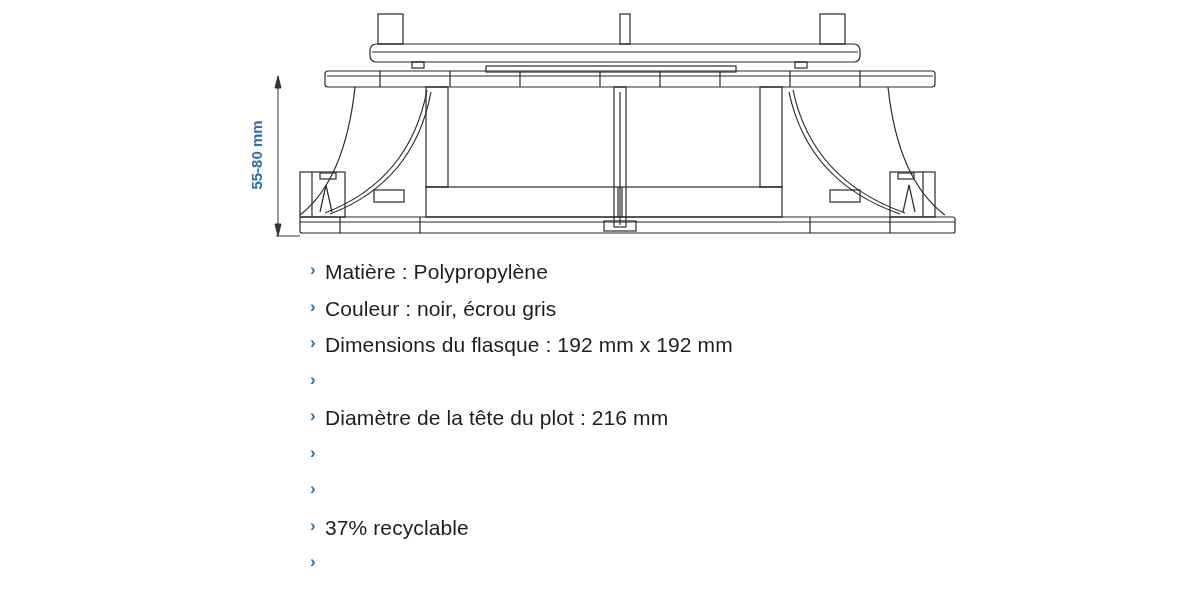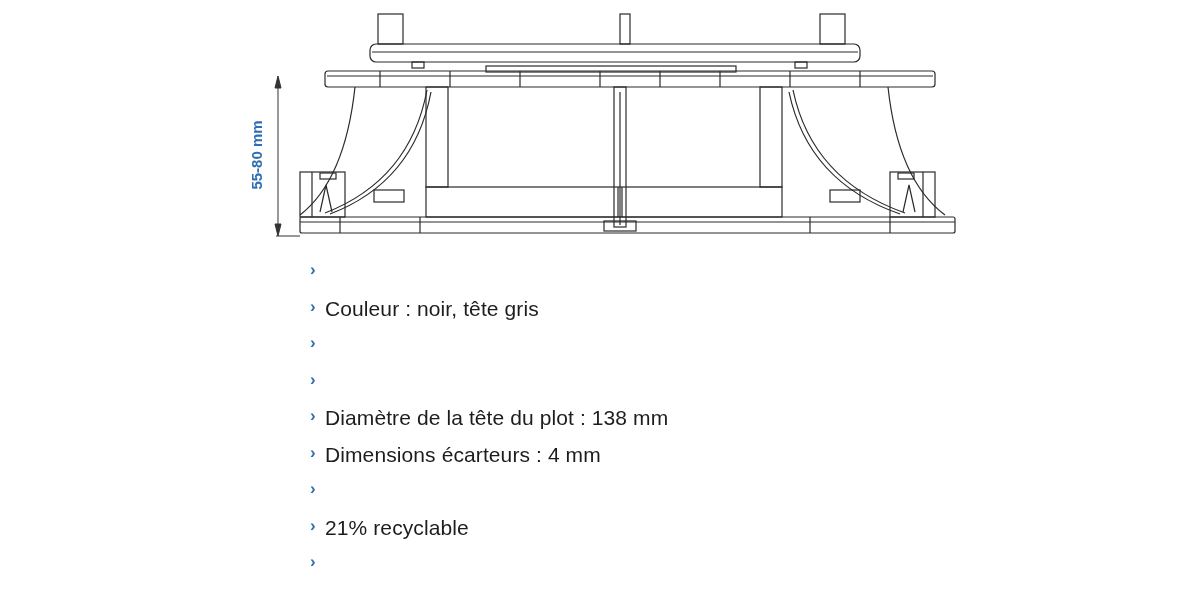--- a/index.html
+++ b/index.html
@@ -87,42 +87,43 @@
     <line x1="810" y1="217" x2="810" y2="233"></line>
     <line x1="890" y1="217" x2="890" y2="233"></line>
   </svg>
 </div>
 
 <div class="dim-label">55-80 mm</div>
 
 <ul class="specs">
   <li class="spec">
       <span class="bullet">›</span>
+      <span>Matière : Polypropylène</span>
     </li>
   <li class="spec">
       <span class="bullet">›</span>
-      <span>Couleur : noir, tête gris</span>
+      <span>Couleur : noir, écrou gris</span>
+    </li>
+  <li class="spec">
+      <span class="bullet">›</span>
+      <span>Dimensions du flasque : 192 mm x 192 mm</span>
+    </li>
+  <li class="spec">
+      <span class="bullet">›</span>
+    </li>
+  <li class="spec">
+      <span class="bullet">›</span>
+      <span>Diamètre de la tête du plot : 216 mm</span>
     </li>
   <li class="spec">
       <span class="bullet">›</span>
     </li>
   <li class="spec">
       <span class="bullet">›</span>
     </li>
   <li class="spec">
       <span class="bullet">›</span>
-      <span>Diamètre de la tête du plot : 138 mm</span>
-    </li>
-  <li class="spec">
-      <span class="bullet">›</span>
-      <span>Dimensions écarteurs : 4 mm</span>
-    </li>
-  <li class="spec">
-      <span class="bullet">›</span>
-    </li>
-  <li class="spec">
-      <span class="bullet">›</span>
-      <span>21% recyclable</span>
+      <span>37% recyclable</span>
     </li>
   <li class="spec">
       <span class="bullet">›</span>
     </li>
 </ul>
 
 </body></html>

